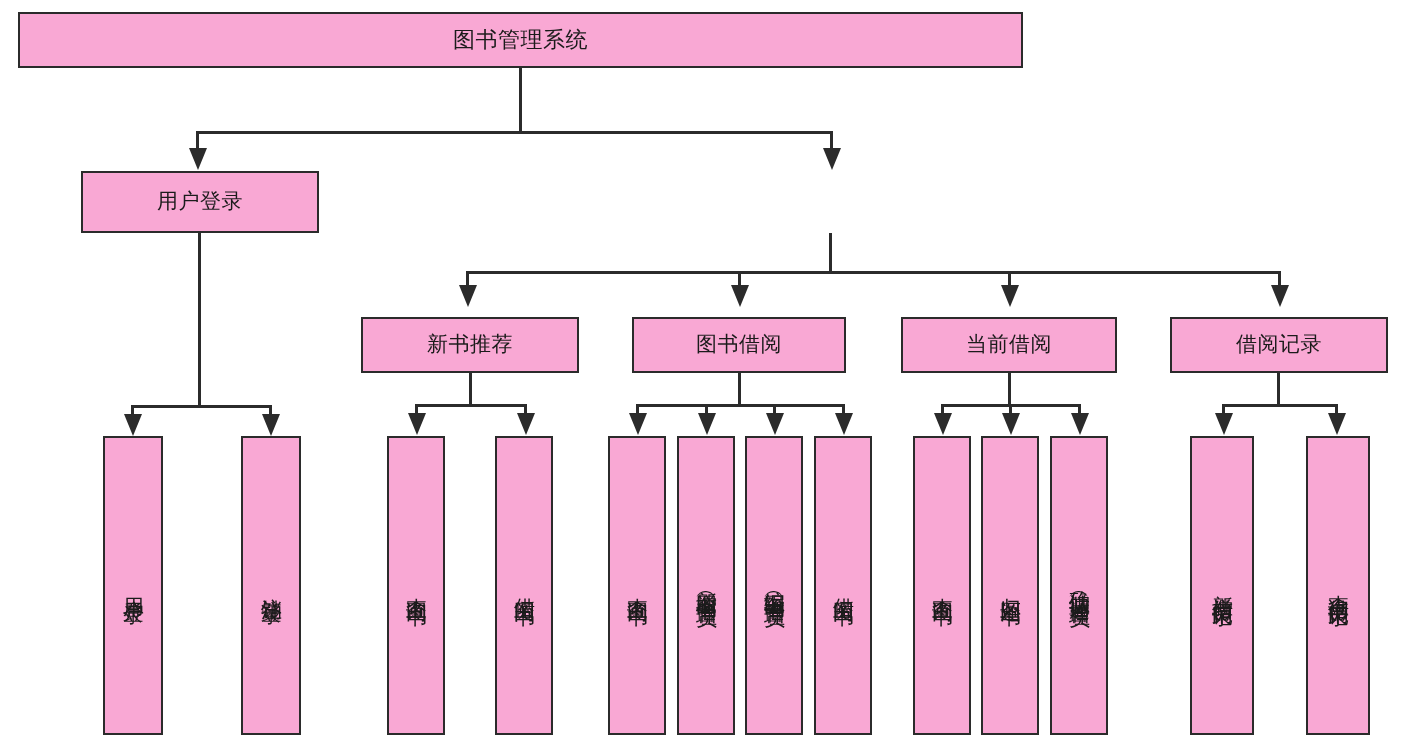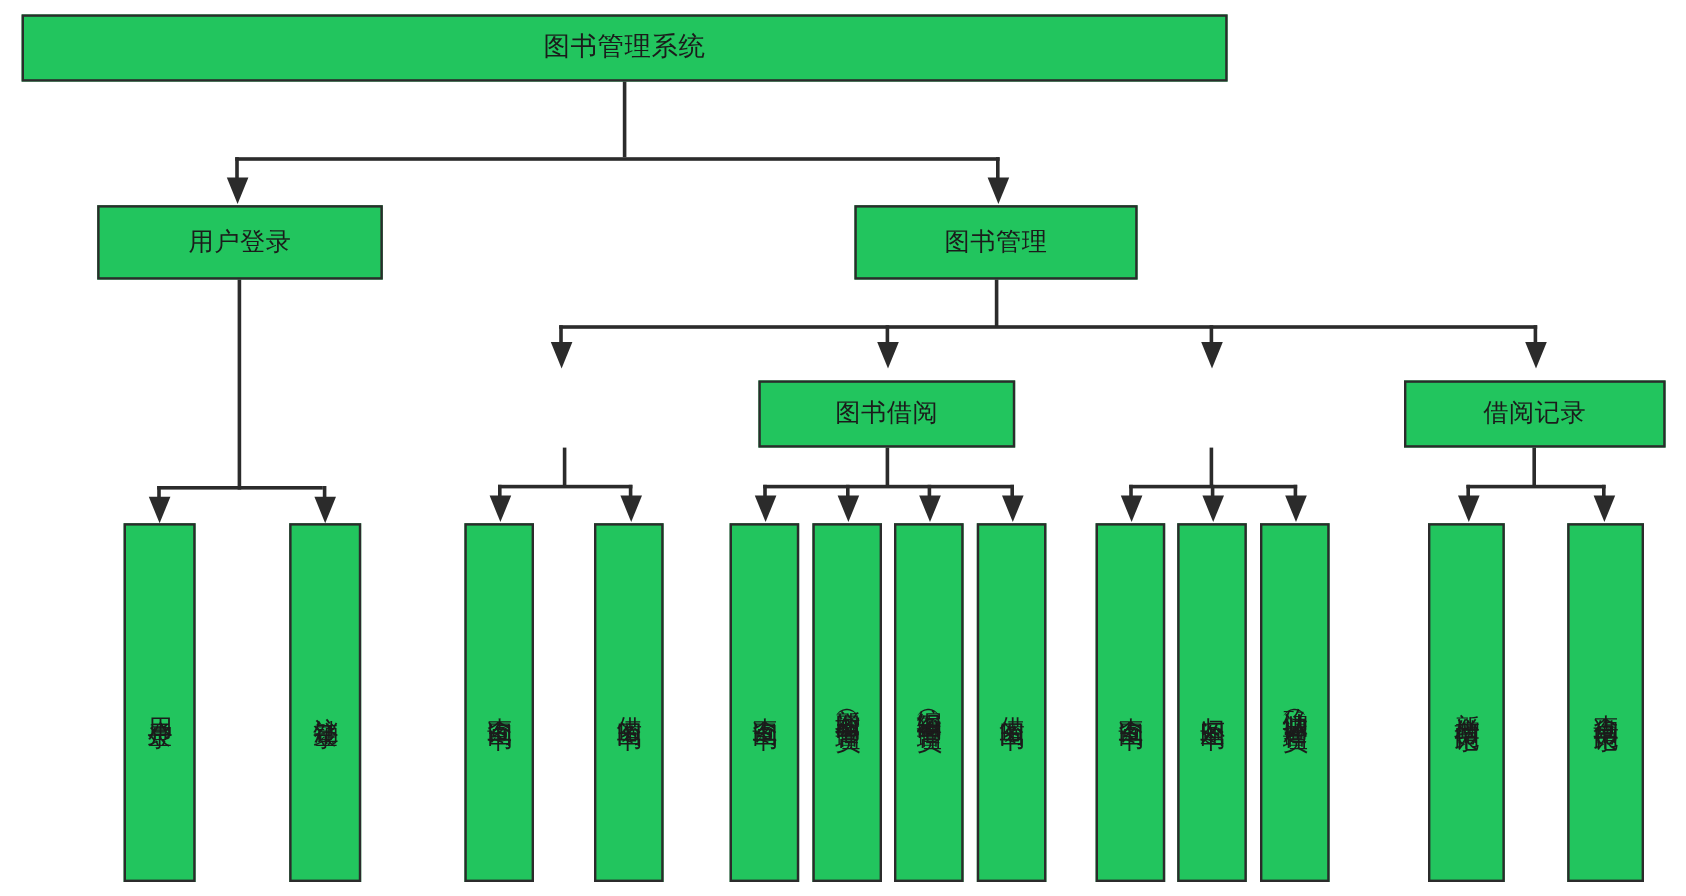--- a/index.html
+++ b/index.html
@@ -15,21 +15,21 @@
     position: relative;
     width: 1405px;
     height: 747px;
     background: #ffffff;
     overflow: hidden;
   }
   
   .node {
     position: absolute;
     box-sizing: border-box;
-    background: #22c55e;
+    background: #f9a8d4;
     border: 2.5px solid #2b2b2b;
     display: flex;
     align-items: center;
     justify-content: center;
     overflow: hidden;
   }
   .node .label {
     color: #1b1b1b;
     line-height: 1.12;
     letter-spacing: 0.5px;
@@ -97,45 +97,48 @@
 
   <div class="vline" style="left:519px; top:68px; height:63px;"></div>
   <div class="hline" style="left:196px; top:131px; width:637px;"></div>
   <div class="vline" style="left:196px; top:131px; height:20px;"></div>
   <div class="arrow" style="left:189px; top:148px;"></div>
   <div class="vline" style="left:830px; top:131px; height:20px;"></div>
   <div class="arrow" style="left:823px; top:148px;"></div>
 
   <div class="node horiz" style="left:81px; top:171px; width:238px; height:62px;">
     <span class="label">用户登录</span>
-  </div>
-  <div class="node horiz" style="left:712px; top:171px; width:236px; height:62px;">
-    <span class="label">图书管理</span>
   </div>
 
   <div class="vline" style="left:198px; top:233px; height:175px;"></div>
   <div class="hline" style="left:131px; top:405px; width:138px;"></div>
   <div class="vline" style="left:131px; top:405px; height:12px;"></div>
   <div class="arrow" style="left:124px; top:414px;"></div>
   <div class="vline" style="left:269px; top:405px; height:12px;"></div>
   <div class="arrow" style="left:262px; top:414px;"></div>
 
   <div class="vline" style="left:829px; top:233px; height:40px;"></div>
   <div class="hline" style="left:466px; top:271px; width:815px;"></div>
   <div class="vline" style="left:466px; top:271px; height:17px;"></div>
   <div class="arrow" style="left:459px; top:285px;"></div>
   <div class="vline" style="left:738px; top:271px; height:17px;"></div>
   <div class="arrow" style="left:731px; top:285px;"></div>
   <div class="vline" style="left:1008px; top:271px; height:17px;"></div>
   <div class="arrow" style="left:1001px; top:285px;"></div>
   <div class="vline" style="left:1278px; top:271px; height:17px;"></div>
   <div class="arrow" style="left:1271px; top:285px;"></div>
 
+  <div class="node horiz" style="left:361px; top:317px; width:218px; height:56px;">
+    <span class="label">新书推荐</span>
+  </div>
   <div class="node horiz" style="left:632px; top:317px; width:214px; height:56px;justify-content:center;">
     <span class="label">图书借阅</span>
+  </div>
+  <div class="node horiz" style="left:901px; top:317px; width:216px; height:56px;">
+    <span class="label">当前借阅</span>
   </div>
   <div class="node horiz" style="left:1170px; top:317px; width:218px; height:56px;">
     <span class="label">借阅记录</span>
   </div>
 
   <div class="vline" style="left:469px; top:373px; height:33px;"></div>
   <div class="hline" style="left:415px; top:404px; width:112px;"></div>
   <div class="vline" style="left:415px; top:404px; height:12px;"></div>
   <div class="arrow" style="left:408px; top:413px;"></div>
   <div class="vline" style="left:524px; top:404px; height:12px;"></div>

